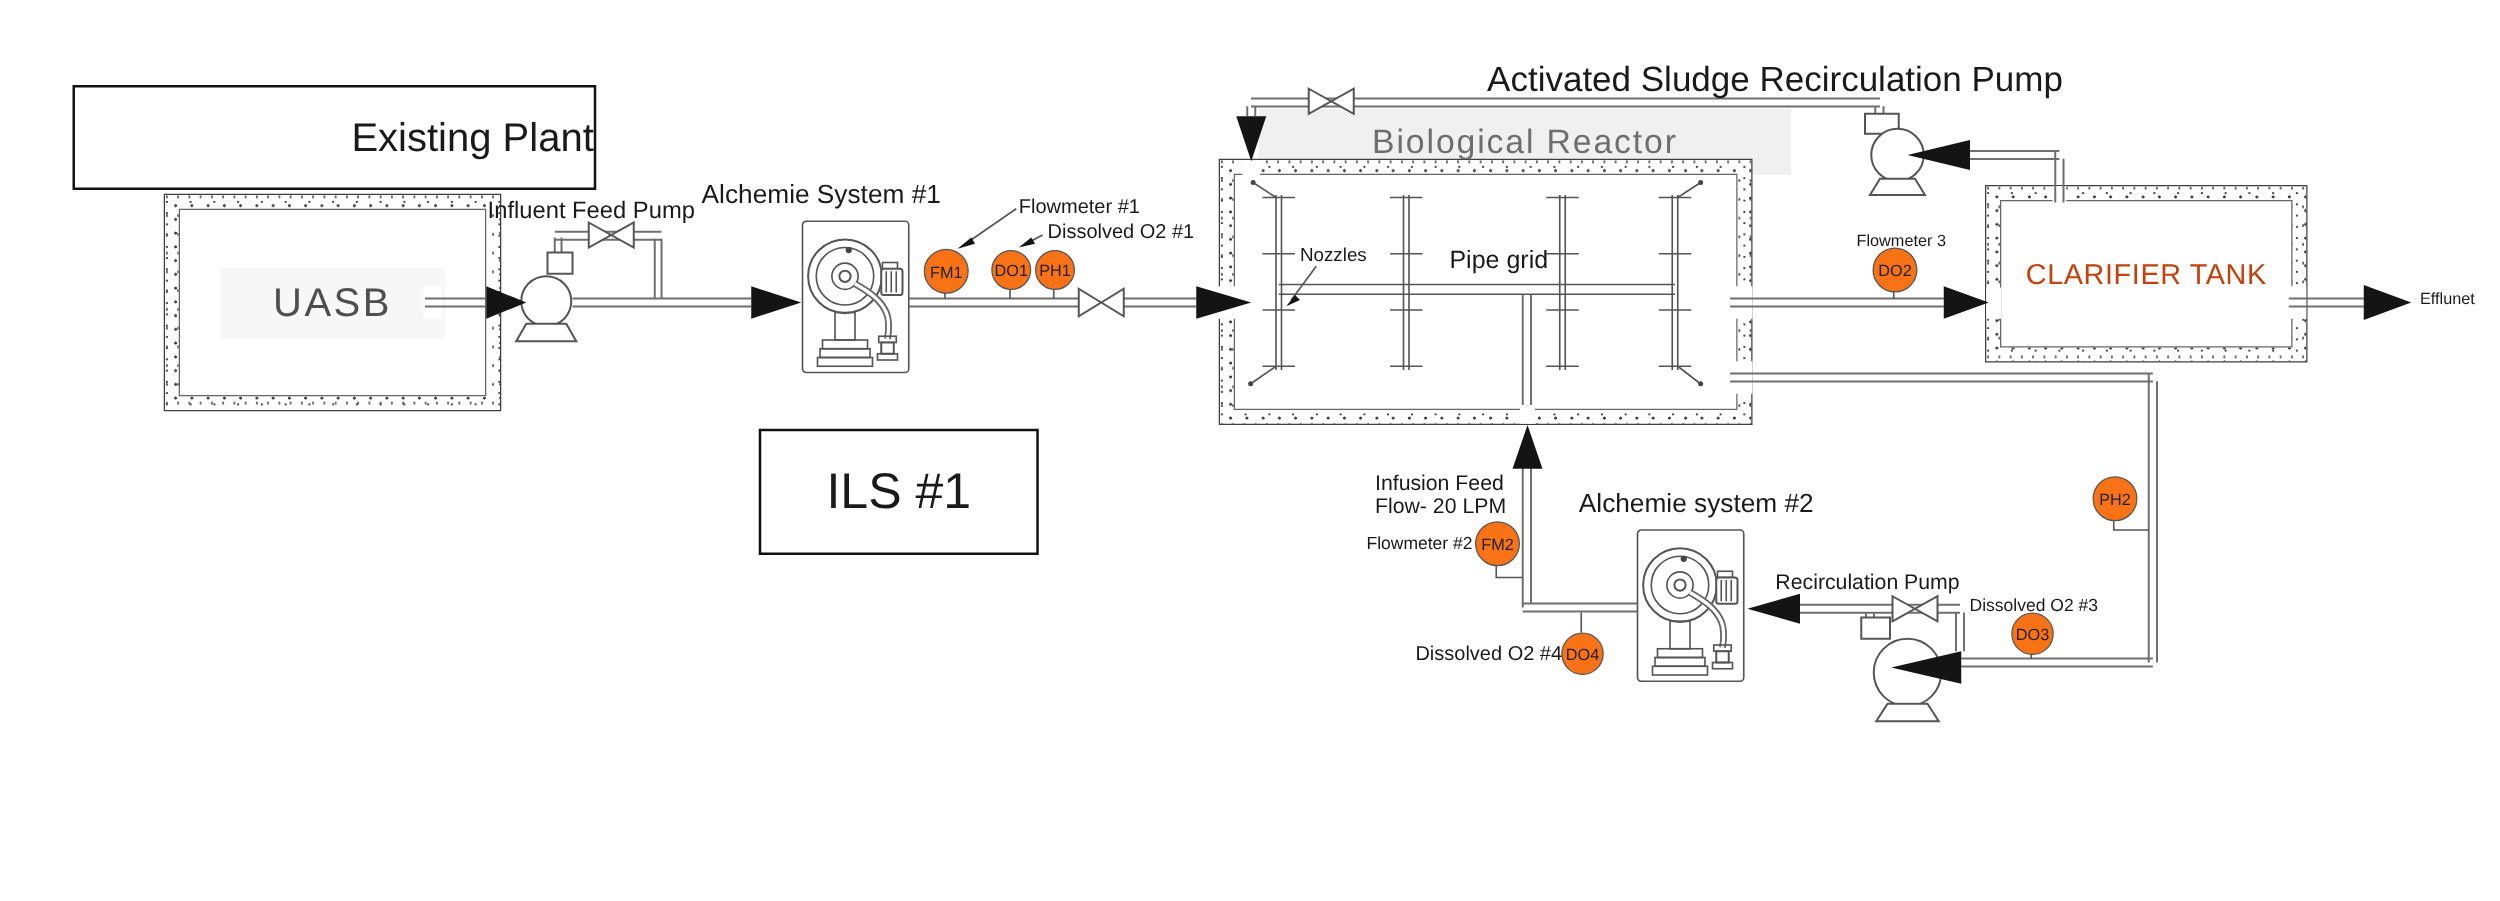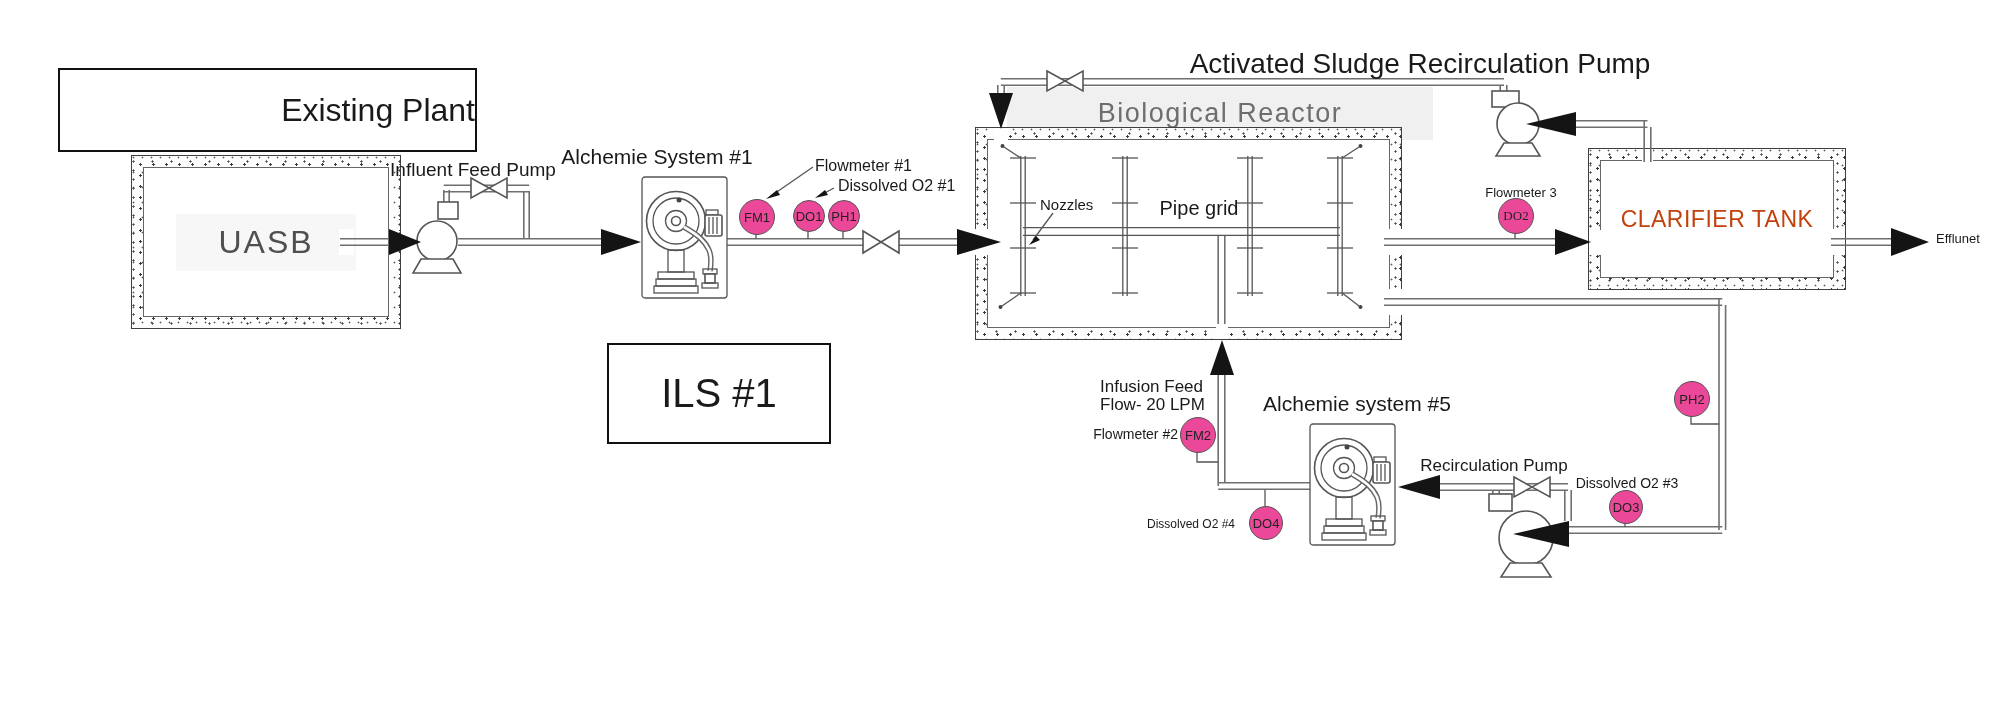--- a/index.html
+++ b/index.html
@@ -29,21 +29,21 @@
   
   .lbl{position:absolute;white-space:nowrap;line-height:1.08;}
   .cc{transform:translate(-50%,-50%);}
   .cl{transform:translate(0,-50%);}
   .cr{transform:translate(-100%,-50%);}
   .band{position:absolute;left:1007px;top:87px;width:426px;height:53px;background:#f0f0f0;
     display:flex;align-items:center;justify-content:center;}
   .reactor-title{font-size:27px;color:#6e6e6e;letter-spacing:1.5px;}
   .uasb-text{font-size:32px;color:#4f4f4f;background:#f7f7f7;padding:10px 42px;letter-spacing:2px;}
   .clarifier-text{font-size:23px;color:#c2410c;letter-spacing:.5px;}
-  .inst{position:absolute;border:1.6px solid #555;border-radius:50%;background:#ec4899;
+  .inst{position:absolute;border:1.6px solid #555;border-radius:50%;background:#f97316;
     display:flex;align-items:center;justify-content:center;font-size:13px;color:#222;}
 </style>
 </head>
 <body>
 
 <div class="canvas">
 
   <div class="band">
     <span class="reactor-title">Biological Reactor</span>
   </div>
@@ -273,38 +273,38 @@
   <div class="lblbox" style="left:58px;top:68px;width:415px;height:80px;justify-content:flex-end;">
     <span style="font-size:32px;padding-left:52px;">Existing Plant</span>
   </div>
   <div class="lblbox" style="left:607px;top:343px;width:220px;height:97px;">
     <span style="font-size:40px;">ILS #1</span>
   </div>
 
   <div class="inst" style="left:739px;top:199px;width:34px;height:34px;">FM1</div>
   <div class="inst" style="left:793px;top:200px;width:30px;height:30px;">DO1</div>
   <div class="inst" style="left:828px;top:200px;width:30px;height:30px;">PH1</div>
-  <div class="inst" style="left:1498px;top:198px;width:34px;height:34px;font-family:Liberation Serif, serif;">DO2</div>
+  <div class="inst" style="left:1498px;top:198px;width:34px;height:34px;">DO2</div>
   <div class="inst" style="left:1180px;top:417px;width:34px;height:34px;">FM2</div>
   <div class="inst" style="left:1249px;top:506px;width:32px;height:32px;">DO4</div>
   <div class="inst" style="left:1609px;top:490px;width:32px;height:32px;">DO3</div>
   <div class="inst" style="left:1674px;top:381px;width:34px;height:34px;">PH2</div>
 
   <div class="lbl cc" style="left:473px;top:170px;font-size:19px;">Influent Feed Pump</div>
   <div class="lbl cc" style="left:657px;top:157px;font-size:21px;">Alchemie System #1</div>
   <div class="lbl cl" style="left:815px;top:166px;font-size:16px;">Flowmeter #1</div>
   <div class="lbl cl" style="left:838px;top:186px;font-size:16px;">Dissolved O2 #1</div>
   <div class="lbl cc" style="left:1420px;top:64px;font-size:28px;">Activated Sludge Recirculation Pump</div>
   <div class="lbl cl" style="left:1040px;top:205px;font-size:15px;">Nozzles</div>
   <div class="lbl cc" style="left:1199px;top:209px;font-size:20px;">Pipe grid</div>
   <div class="lbl cc" style="left:1521px;top:193px;font-size:13px;">Flowmeter 3</div>
   <div class="lbl cl" style="left:1936px;top:239px;font-size:13px;">Efflunet</div>
   <div class="lbl" style="left:1100px;top:378px;font-size:17px;">
     <div>Infusion Feed</div>
     <div>Flow- 20 LPM</div>
   </div>
   <div class="lbl cr" style="left:1178px;top:435px;font-size:14px;">Flowmeter #2</div>
-  <div class="lbl cc" style="left:1357px;top:404px;font-size:21px;">Alchemie system #5</div>
+  <div class="lbl cc" style="left:1357px;top:404px;font-size:21px;">Alchemie system #2</div>
   <div class="lbl cc" style="left:1494px;top:466px;font-size:17px;">Recirculation Pump</div>
   <div class="lbl cc" style="left:1627px;top:484px;font-size:14px;">Dissolved O2 #3</div>
-  <div class="lbl cc" style="left:1191px;top:524px;font-size:12px;">Dissolved O2 #4</div>
+  <div class="lbl cc" style="left:1191px;top:524px;font-size:16px;">Dissolved O2 #4</div>
 
 </div>
 
 </body></html>

